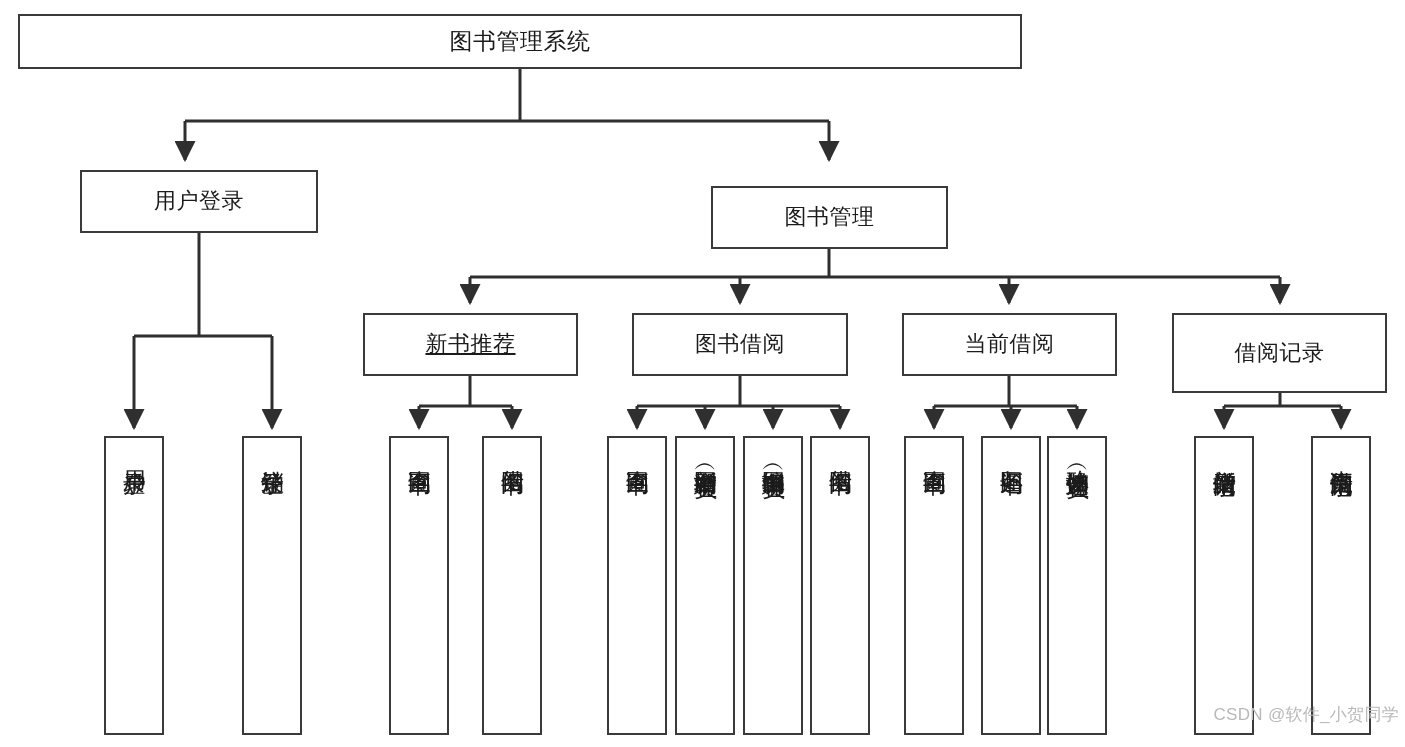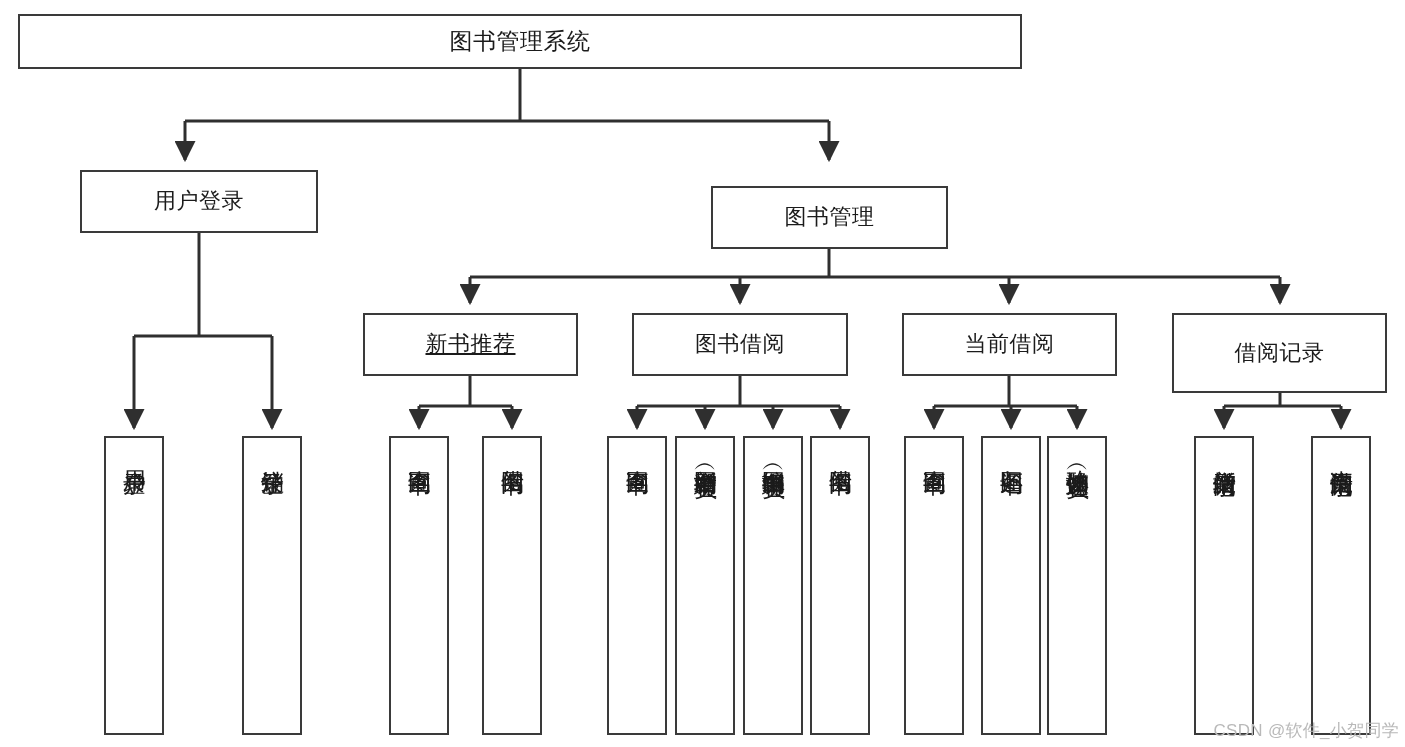--- a/index.html
+++ b/index.html
@@ -55,21 +55,21 @@
     writing-mode:vertical-rl;
     text-orientation:upright;
     font-size:23px;
     line-height:1.04;
     letter-spacing:1px;
     white-space:normal;
   }
   .watermark{
     position:absolute;
     right:6px;
-    bottom:5px;
+    bottom:21px;
     font-size:17px;
     color:#b9b9b9;
     white-space:nowrap;
     letter-spacing:0.3px;
   }
 </style>
 </head>
 <body>
 
 <div id="canvas">

